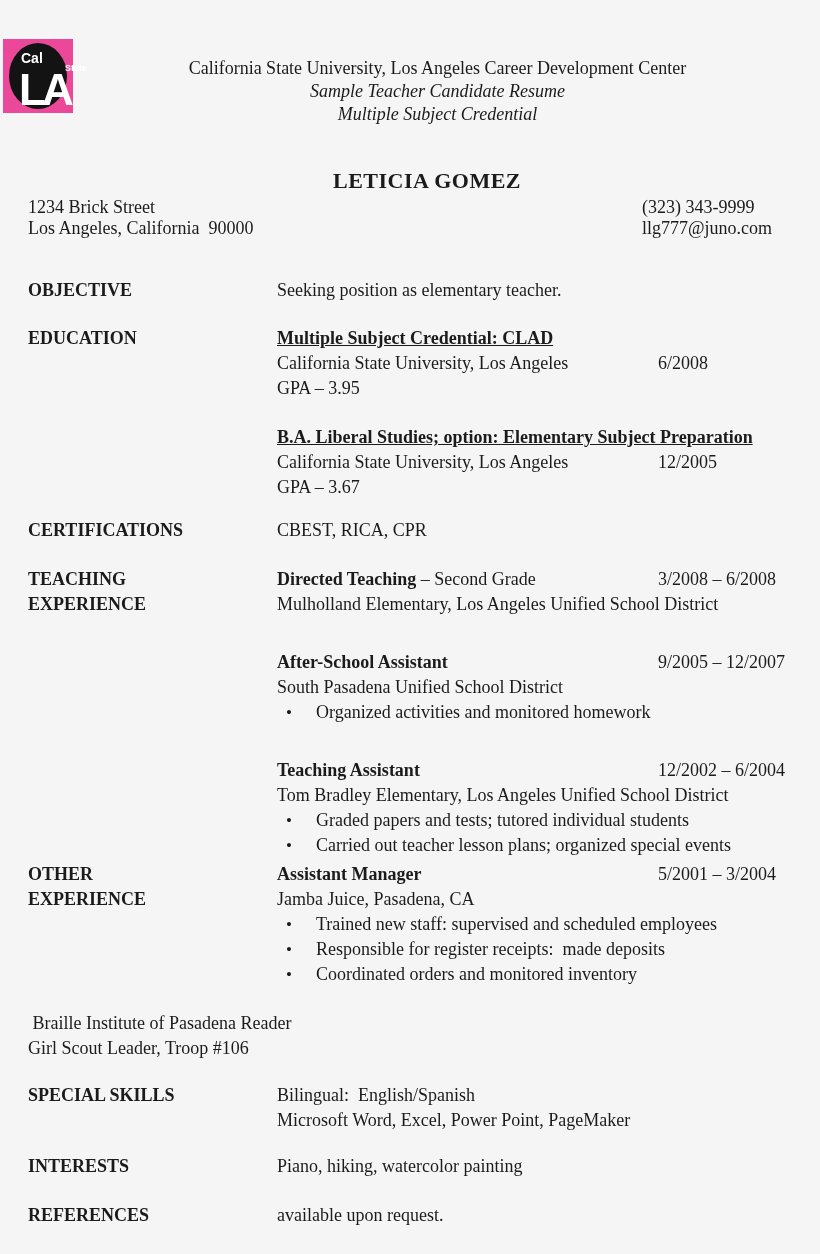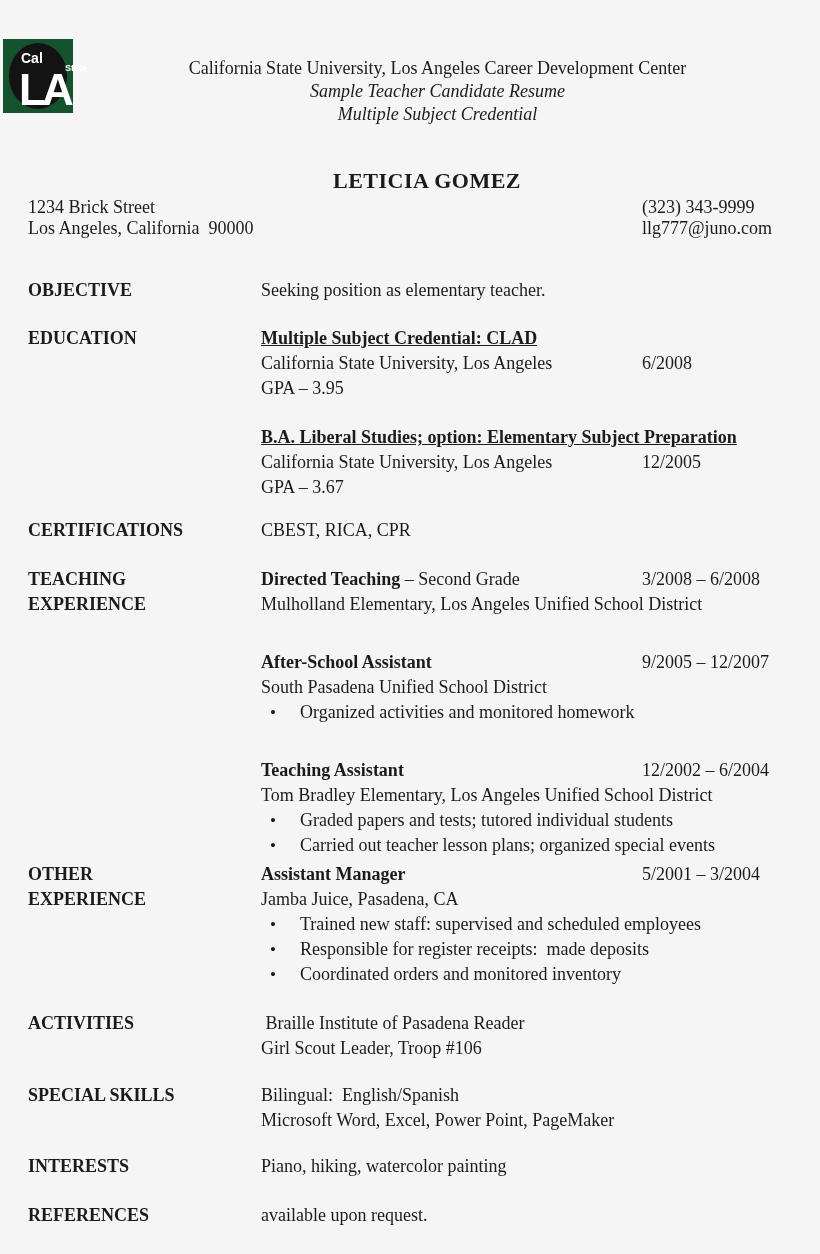--- a/index.html
+++ b/index.html
@@ -9,40 +9,40 @@
     font-family:"Liberation Serif","DejaVu Serif",serif;
     color:#1b1b1b;
     position:relative;
     overflow:hidden;
   }
   .t{white-space:pre-wrap;}
   .b{font-weight:bold;}
   .nowrap{white-space:nowrap;text-decoration:underline;}
 
   
-  .logo{position:absolute;left:3px;top:39px;width:70px;height:74px;background:#14532d;}
+  .logo{position:absolute;left:3px;top:39px;width:70px;height:74px;background:#ec4899;}
   .logo-circle{position:absolute;left:6px;top:4px;width:58px;height:66px;background:#131313;border-radius:50%;}
   .logo-circle span{position:absolute;color:#fff;font-family:"Liberation Sans","DejaVu Sans",sans-serif;font-weight:bold;line-height:1;}
   .logo-cal{left:12px;top:8px;font-size:14px;}
   .logo-state{left:24px;top:21px;font-size:9px;margin-left:32px;}
   .logo-la{left:10px;top:25px;font-size:44px;letter-spacing:-4px;}
 
   
   .masthead{position:absolute;top:57px;left:0;right:0;text-align:center;padding-left:55px;
     font-size:18px;line-height:23px;}
   .masthead .it{font-style:italic;}
 
   
   .name{position:absolute;top:168px;left:0;right:0;text-align:center;padding-left:34px;
     font-size:22px;font-weight:bold;letter-spacing:.5px;}
   .contact-left{position:absolute;top:197px;left:28px;font-size:18px;line-height:21px;}
   .contact-right{position:absolute;top:197px;left:642px;font-size:18px;line-height:21px;}
 
   
-  .section{position:absolute;left:28px;width:782px;display:flex;font-size:18px;line-height:25px;}
+  .section{position:absolute;left:28px;width:782px;display:flex;font-size:18px;line-height:25px;gap:16px;}
   .label{width:233px;flex:0 0 233px;font-weight:bold;}
   .content{flex:1;min-width:0;}
   .row{position:relative;}
   .row .title{white-space:nowrap;}
   .date{position:absolute;left:381px;top:0;white-space:nowrap;}
   .degree + .degree{margin-top:24px;}
   .job + .job{margin-top:33px;}
   .bullet{position:relative;padding-left:39px;}
   .dot{position:absolute;left:9px;top:0;font-size:17px;}
 </style>
@@ -175,21 +175,20 @@
         </div>
         <div class="bullet">
           <span class="dot">•</span>
           <span class="t">Coordinated orders and monitored inventory</span>
         </div>
       </div>
     </div>
   </div>
 
   <div class="section" style="top:1011px">
-    <div class="label t">ACTIVITIES</div>
     <div class="content">
       <div class="t"> Braille Institute of Pasadena Reader</div>
       <div class="t">Girl Scout Leader, Troop #106</div>
     </div>
   </div>
 
   <div class="section" style="top:1083px">
     <div class="label t">SPECIAL SKILLS</div>
     <div class="content">
       <div class="t">Bilingual:  English/Spanish</div>

